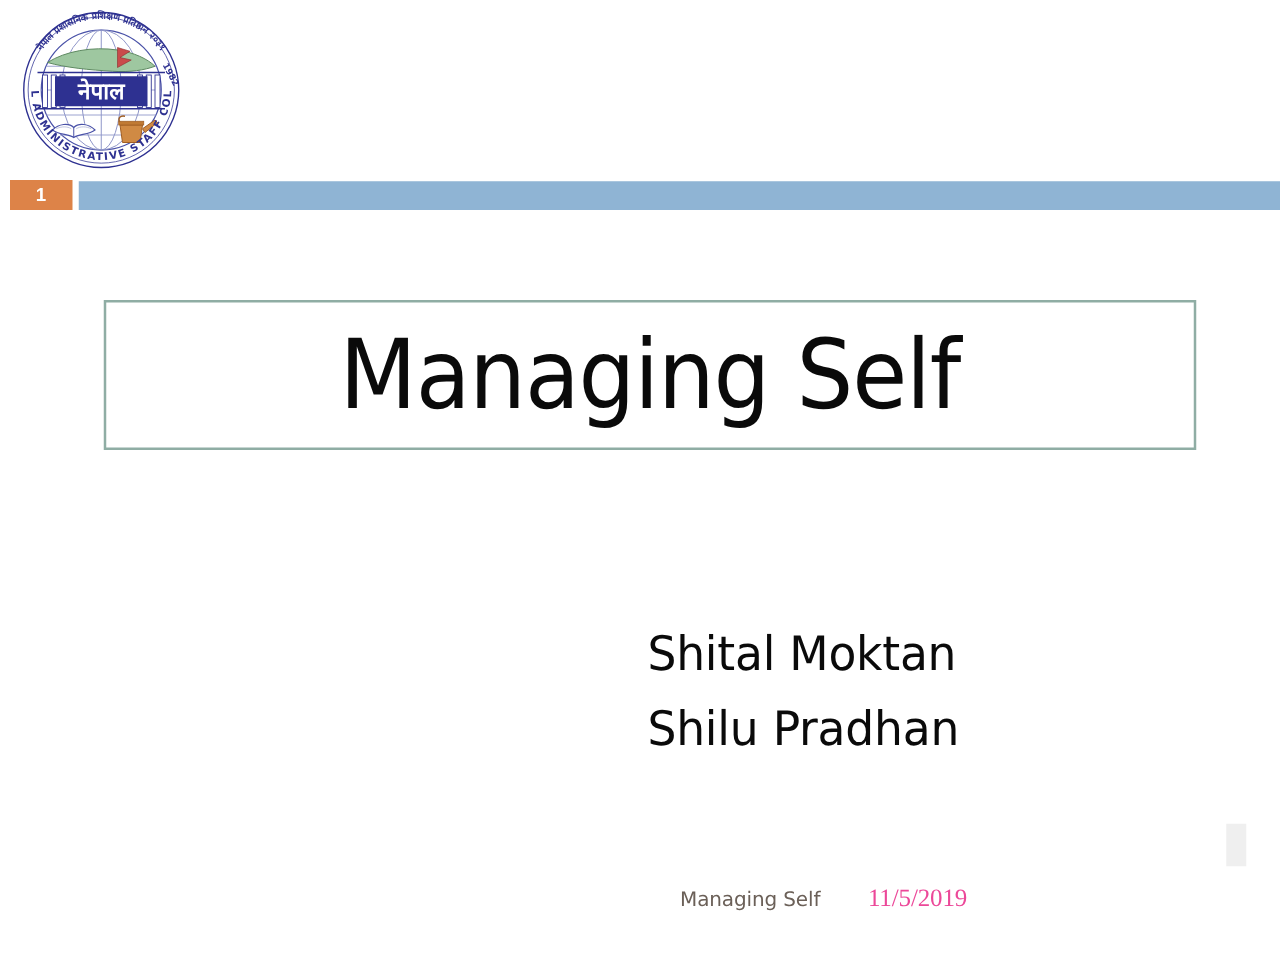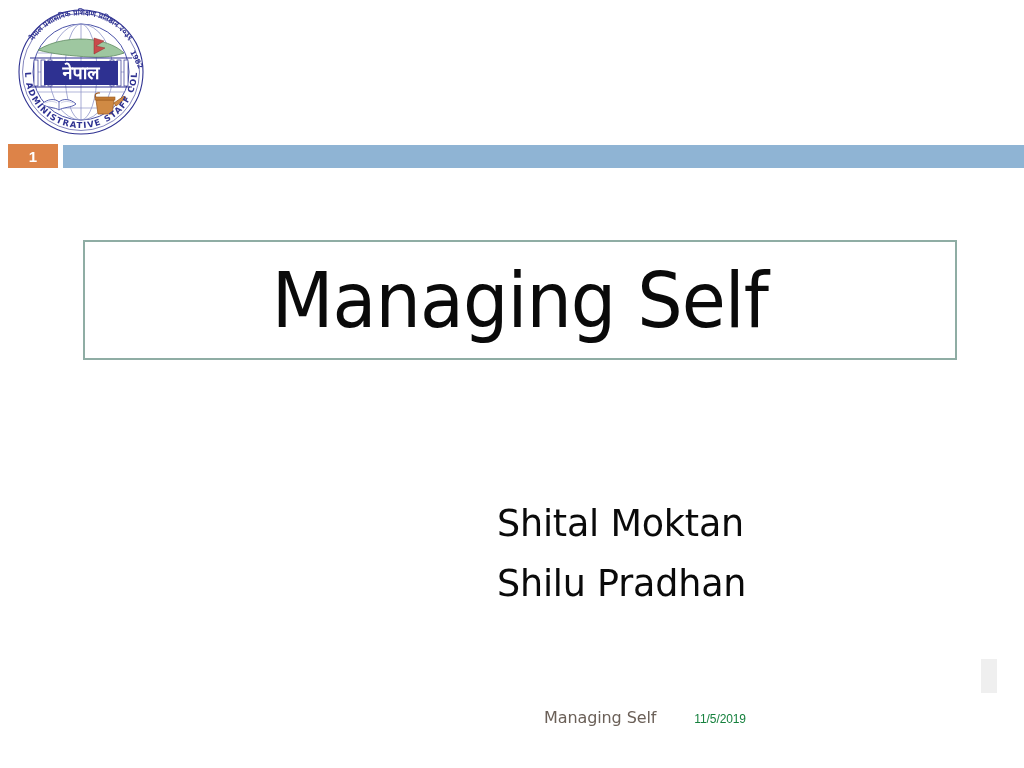--- a/index.html
+++ b/index.html
@@ -84,21 +84,21 @@
     color: #0a0a0a;
     letter-spacing: -1px;
     line-height: 1;
     white-space: nowrap;
     transform: scaleX(0.93);
   }
 
   
   .authors {
     position: absolute;
-    left: 497px;
+    left: 518px;
     top: 493px;
     width: 460px;
   }
   .author-line {
     font-family: "DejaVu Sans", sans-serif;
     font-size: 38px;
     font-weight: 400;
     color: #0a0a0a;
     line-height: 60px;
     white-space: nowrap;
@@ -126,23 +126,23 @@
     align-items: baseline;
     white-space: nowrap;
   }
   .footer-title {
     font-family: "DejaVu Sans", sans-serif;
     font-size: 16px;
     color: #6b6058;
     letter-spacing: -0.1px;
   }
   .footer-date {
-    font-family: Liberation Sans, sans-serif;
-    font-size: 12px;
-    color: #15803d;
+    font-family: Liberation Serif, serif;
+    font-size: 20px;
+    color: #ec4899;
     margin-left: 38px;
     letter-spacing: -0.1px;
   }
 </style>
 </head>
 <body>
 
 <div class="slide">
 
   <div class="logo-wrap">

